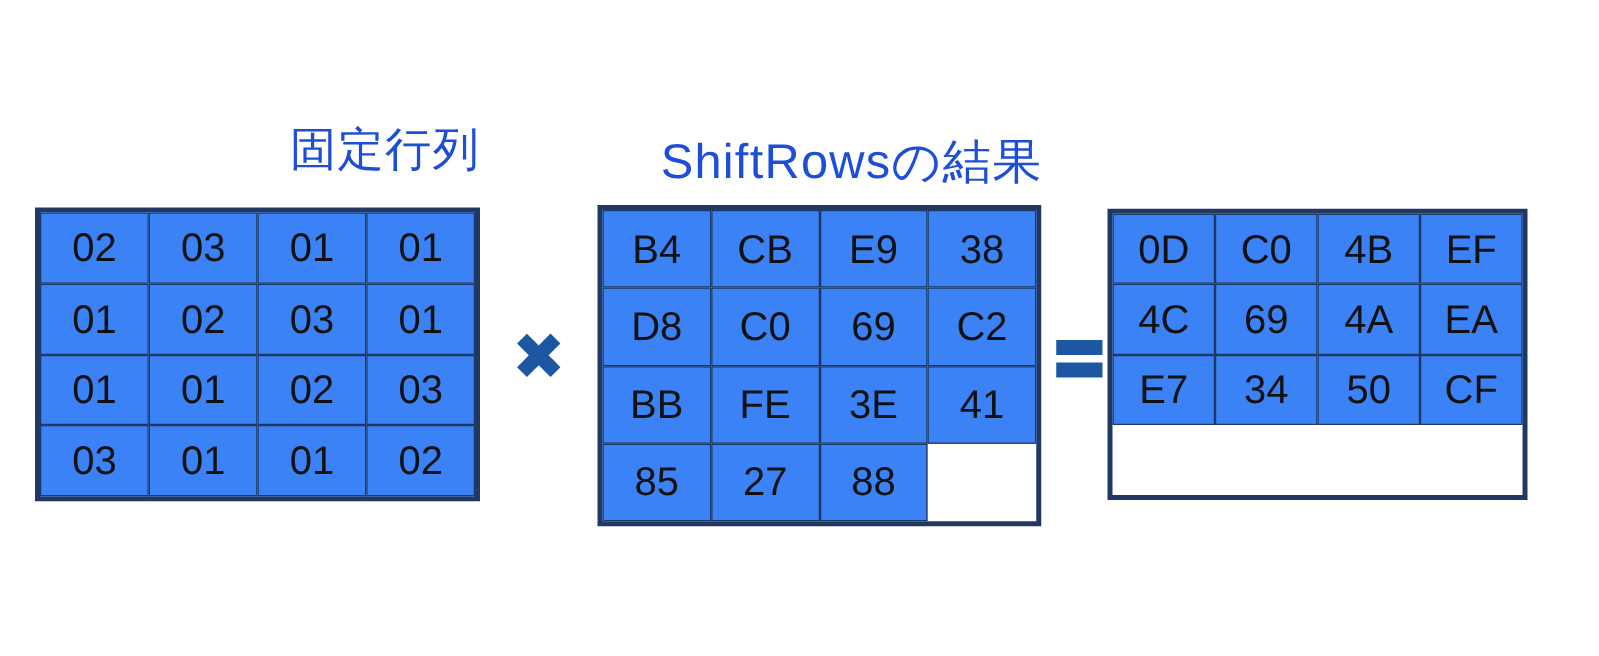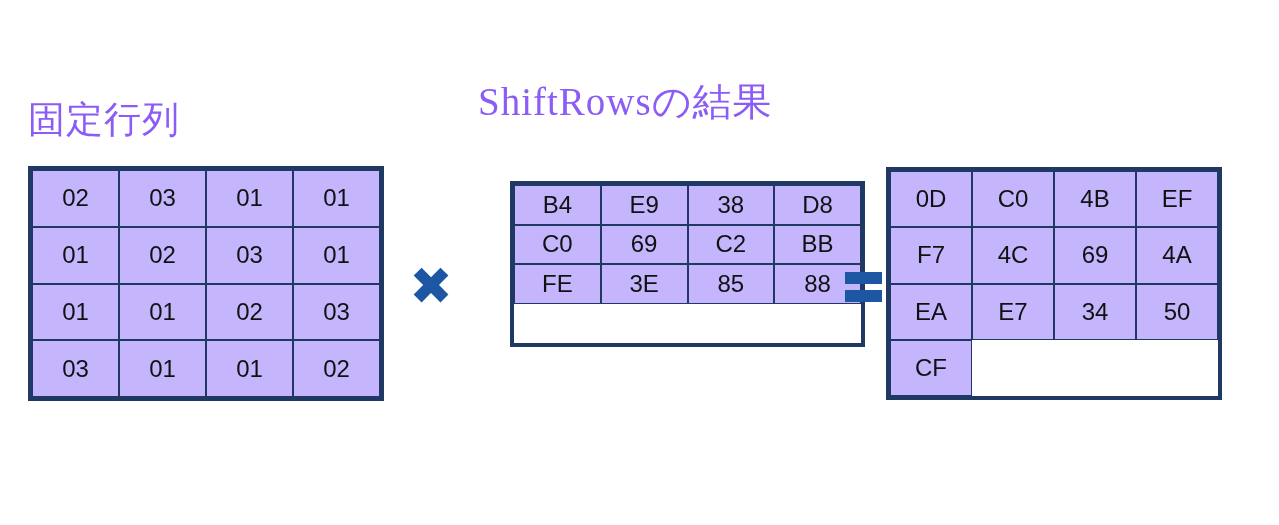--- a/index.html
+++ b/index.html
@@ -10,44 +10,44 @@
   }
   .canvas {
     position: relative;
     width: 1279px;
     height: 525px;
     background: #ffffff;
     overflow: hidden;
   }
   .matrix-title {
     position: absolute;
-    text-align: left;
-    color: #8b5cf6;
+    text-align: right;
+    color: #1d4ed8;
     font-size: 38px;
     line-height: 56px;
     white-space: nowrap;
     letter-spacing: 1px;
   }
   .matrix {
     position: absolute;
     display: grid;
     grid-template-columns: repeat(4, 1fr);
     grid-template-rows: repeat(4, 1fr);
     border: 4px solid #1f3864;
     background: #ffffff;
     box-sizing: border-box;
   }
   .cell {
     border: 1px solid #1f3864;
     display: flex;
     align-items: center;
     justify-content: center;
-    font-size: 24px;
+    font-size: 32px;
     color: #111111;
-    background: #c4b5fd;
+    background: #3b82f6;
   }
   .op-multiply {
     position: absolute;
     left: 402px;
     top: 255px;
     width: 58px;
     height: 62px;
     display: flex;
     align-items: center;
     justify-content: center;
@@ -71,21 +71,21 @@
     height: 12px;
     background: #1d56a3;
   }
 </style>
 </head>
 <body>
 
 <div class="canvas">
 
   <div class="matrix-title" style="left:28px; top:92px; width:356px; font-size:37px;">固定行列</div>
-  <div class="matrix-title" style="left:478px; top:74px; width:356px; font-size:39px;font-family:Liberation Serif, serif;">ShiftRowsの結果</div>
+  <div class="matrix-title" style="left:478px; top:102px; width:356px; font-size:39px;">ShiftRowsの結果</div>
 
   <div class="matrix" style="left:28px; top:166px; width:356px; height:235px;">
     <div class="cell">02</div>
     <div class="cell">03</div>
     <div class="cell">01</div>
     <div class="cell">01</div>
     <div class="cell">01</div>
     <div class="cell">02</div>
     <div class="cell">03</div>
     <div class="cell">01</div>
@@ -94,46 +94,48 @@
     <div class="cell">02</div>
     <div class="cell">03</div>
     <div class="cell">03</div>
     <div class="cell">01</div>
     <div class="cell">01</div>
     <div class="cell">02</div>
   </div>
 
   <div class="op-multiply">✖</div>
 
-  <div class="matrix" style="left:478px; top:181px; width:355px; height:166px;margin-left:32px;">
+  <div class="matrix" style="left:478px; top:164px; width:355px; height:257px;">
     <div class="cell">B4</div>
+    <div class="cell">CB</div>
     <div class="cell">E9</div>
     <div class="cell">38</div>
     <div class="cell">D8</div>
     <div class="cell">C0</div>
     <div class="cell">69</div>
     <div class="cell">C2</div>
     <div class="cell">BB</div>
     <div class="cell">FE</div>
     <div class="cell">3E</div>
+    <div class="cell">41</div>
     <div class="cell">85</div>
+    <div class="cell">27</div>
     <div class="cell">88</div>
   </div>
 
   <div class="op-equals" role="img" aria-label="=">
     <div class="bar"></div>
     <div class="bar"></div>
   </div>
 
   <div class="matrix" style="left:886px; top:167px; width:336px; height:233px;">
     <div class="cell">0D</div>
     <div class="cell">C0</div>
     <div class="cell">4B</div>
     <div class="cell">EF</div>
-    <div class="cell">F7</div>
     <div class="cell">4C</div>
     <div class="cell">69</div>
     <div class="cell">4A</div>
     <div class="cell">EA</div>
     <div class="cell">E7</div>
     <div class="cell">34</div>
     <div class="cell">50</div>
     <div class="cell">CF</div>
   </div>
 

